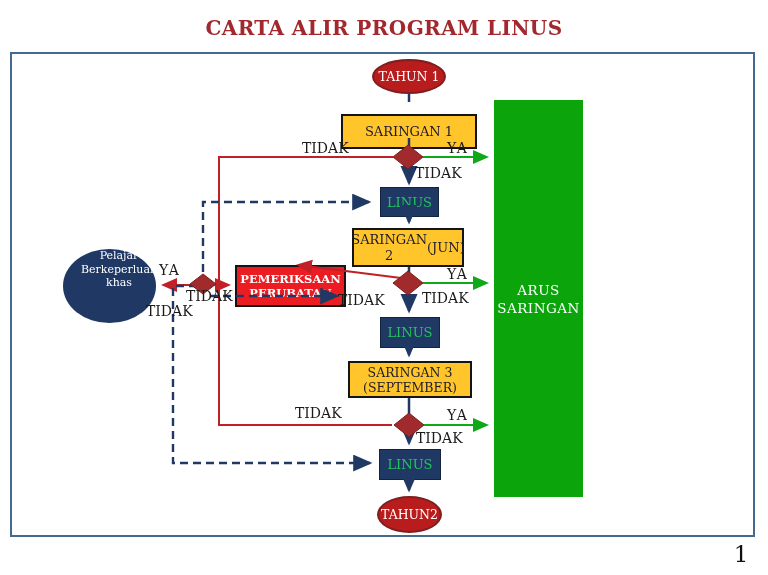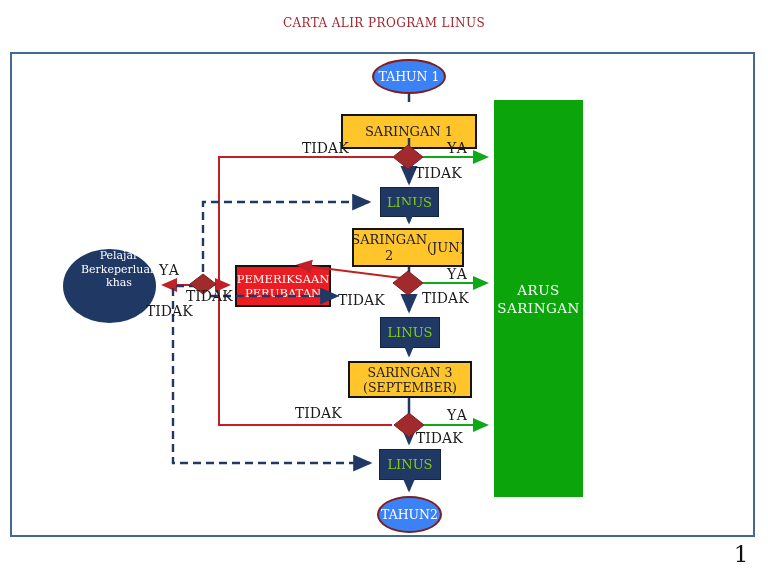--- a/index.html
+++ b/index.html
@@ -2,32 +2,32 @@
 <html><head>
 <meta charset="utf-8">
 <style>
   html,body { margin:0; padding:0; background:#ffffff; }
   .page {
     position:relative; width:768px; height:575px; background:#ffffff;
     font-family:"DejaVu Serif", serif; overflow:hidden;
   }
   .title {
     position:absolute; left:0; top:16px; width:768px; text-align:center;
-    font-size:12px; font-weight:normal; color:#A2282E; letter-spacing:0.4px;
+    font-size:20px; font-weight:bold; color:#A2282E; letter-spacing:0.4px;
   }
   .frame {
     position:absolute; left:10px; top:52px; width:741px; height:481px;
     border:2px solid #456A8F; background:#ffffff;
   }
   .flow-svg { position:absolute; left:0; top:0; z-index:5; pointer-events:none; }
   .node { position:absolute; z-index:2; display:flex; align-items:center; justify-content:center;
           text-align:center; box-sizing:border-box; }
   .ellipse { border-radius:50%; }
-  .redellipse { background:#3b82f6; border:2px solid #7E1E1F; color:#ffffff; }
-  .navybox  { background:#1F3864; border:1px solid #13243F; color:#84cc16; font-size:13px; }
+  .redellipse { background:#b91c1c; border:2px solid #7E1E1F; color:#ffffff; }
+  .navybox  { background:#1F3864; border:1px solid #13243F; color:#22c55e; font-size:13px; }
   .yellowbox{ background:#FFC52B; border:2px solid #141414; color:#1A1A2E; font-size:13px; line-height:16px; }
   .redbox   { background:#EB1C22; border:2px solid #141414; color:#ffffff; font-size:11.5px; line-height:14px; }
   .greenbox { background:#0BA50B; color:#ffffff; font-size:13.5px; line-height:18px; letter-spacing:0.5px; }
   .navyellipse { background:#1F3864; color:#ffffff; font-size:11px; line-height:13.5px;
                  justify-content:flex-start; text-align:left; padding-left:19px; }
   .lbl { position:absolute; z-index:6; font-size:14px; color:#1A1A1A; white-space:nowrap; }
   .ya  { letter-spacing:1.5px; }
   .pagenum { position:absolute; left:726px; top:541px; width:30px; text-align:center;
              font-size:23px; color:#111111; z-index:2; }
 </style>
@@ -54,21 +54,21 @@
 
   <div class="node navybox" style="left:380px; top:187px; width:59px; height:30px;">
     <span>LINUS</span>
   </div>
 
   <div class="node yellowbox" style="left:352px; top:228px; width:112px; height:39px; flex-direction:row;">
     <span>SARINGAN 2</span>
     <span>(JUN)</span>
   </div>
 
-  <div class="node redbox" style="left:235px; top:265px; width:96px; height:42px; flex-direction:column;">
+  <div class="node redbox" style="left:235px; top:265px; width:111px; height:42px; flex-direction:column;font-weight:bold;">
     <span>PEMERIKSAAN</span>
     <span>PERUBATAN</span>
   </div>
 
   <div class="node ellipse navyellipse" style="left:63px; top:249px; width:93px; height:74px; flex-direction:column; align-items:center;">
     <span>Pelajar</span>
     <span>Berkeperluan</span>
     <span>khas</span>
   </div>
 

